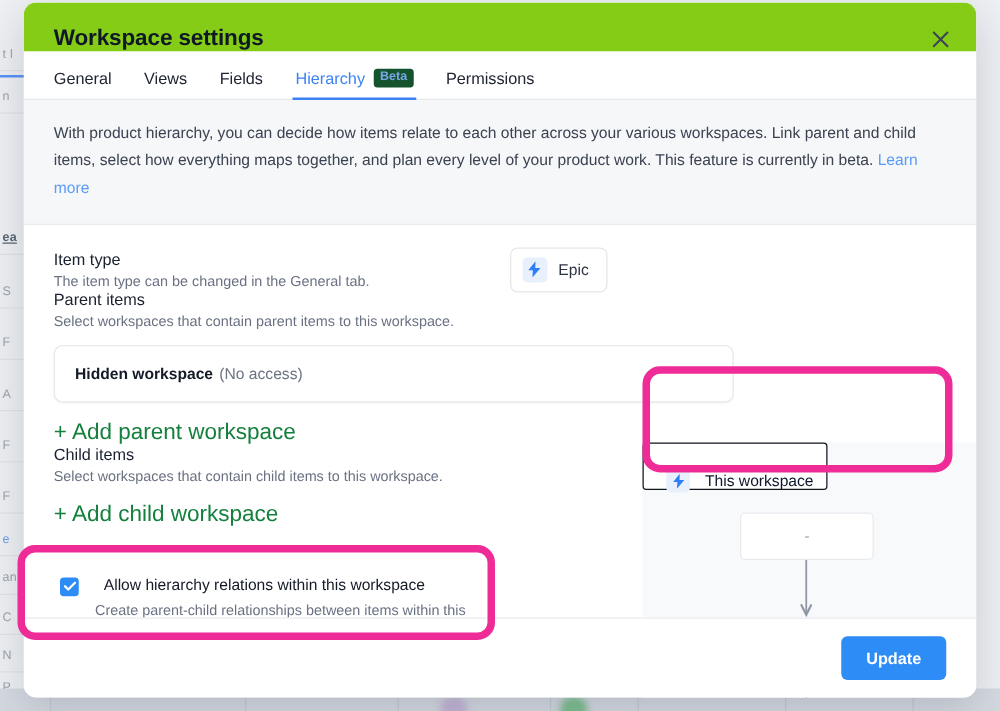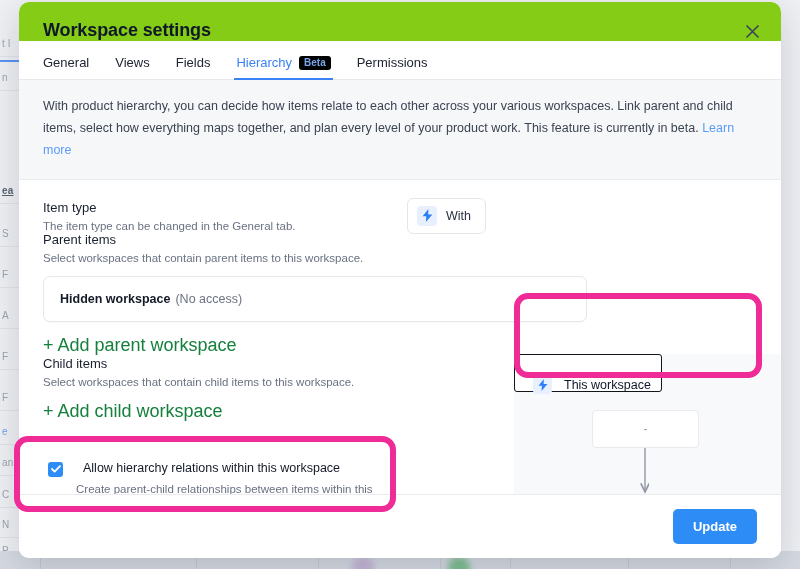--- a/index.html
+++ b/index.html
@@ -115,42 +115,41 @@
     align-items: flex-end;
     gap: 26px;
     padding: 0 24px;
     margin-top: 14px;
     border-bottom: 1px solid #e6e8ec;
     background: #fff;
   }
   .tab {
     position: relative;
     display: flex;
-    align-items: center;
     gap: 7px;
     padding-bottom: 9px;
     font-size: 13px;
     color: #202532;
     cursor: pointer;
     white-space: nowrap;
   }
   .tab.active { color: #3b82f6; }
   .tab.active::after {
     content: "";
     position: absolute;
     left: -2px; right: -2px;
     bottom: -1px;
     height: 2px;
     background: #3b82f6;
   }
   .tab-badge {
     font-size: 10px;
     font-weight: 700;
     color: #7aa7ec;
-    background: #000000;
+    background: #14532d;
     border-radius: 3px;
     padding: 2px 5px;
     line-height: 1;
   }
 
   
   .intro {
     background: #f6f7f9;
     border-bottom: 1px solid #e9ebef;
     padding: 16px 8px 17px 24px;
@@ -472,21 +471,21 @@
         <div>
           <div class="section-title">Item type</div>
           <div class="section-sub">The item type can be changed in the General tab.</div>
         </div>
         <div class="epic-chip">
           <span class="epic-icon">
             <svg width="11" height="13" viewBox="0 0 11 13" aria-hidden="true">
               <path d="M6.4 0 L0.6 7.2 H4.3 L3.9 13 L10.4 5.4 H6.2 Z" fill="#2d7ff9"></path>
             </svg>
           </span>
-          <span class="epic-label">With</span>
+          <span class="epic-label">Epic</span>
         </div>
       </div>
 
       <div class="block">
         <div class="section-title">Parent items</div>
         <div class="section-sub">Select workspaces that contain parent items to this workspace.</div>
         <div class="ws-box">
           <span class="ws-name">Hidden workspace</span>
           <span class="ws-muted">(No access)</span>
         </div>

